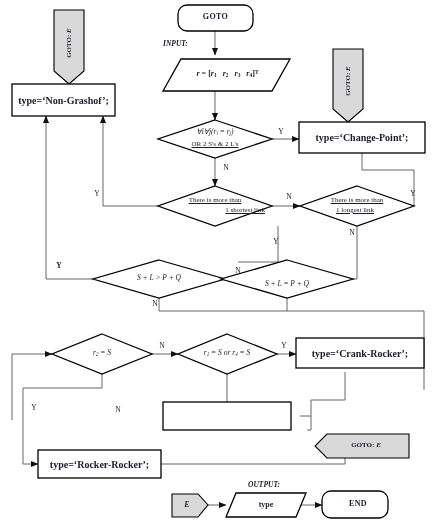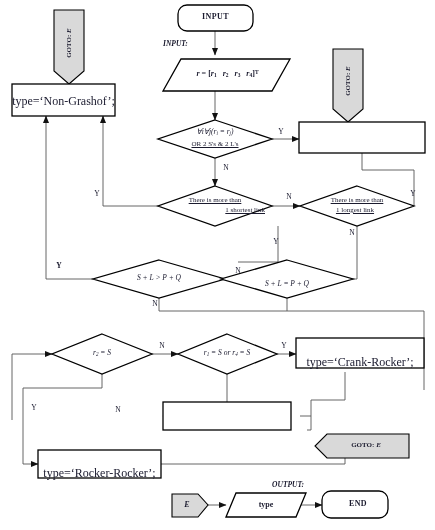--- a/index.html
+++ b/index.html
@@ -25,28 +25,28 @@
     height: 530px;
   }
   .node-label {
     position: absolute;
     text-align: center;
     color: #1a1a2e;
     line-height: 1.15;
     pointer-events: none;
     white-space: nowrap;
   }
-  .lbl-proc   { font-size: 12px; font-weight: normal; }
+  .lbl-proc   { font-size: 10px; font-weight: bold; }
   .lbl-dec    { font-size: 7px; text-decoration: underline; }
   .lbl-dec-it { font-size: 7.5px; font-style: italic; }
   .lbl-term   { font-size: 8px; font-weight: bold; letter-spacing: .4px; }
   .lbl-goto   { font-size: 7px; font-weight: bold; }
   .lbl-conn   { font-size: 8px; font-weight: bold; font-style: italic; }
   .lbl-io     { font-size: 8px; font-weight: bold; }
-  .lbl-cap    { font-size: 7.5px; font-weight: bold; font-style: italic; text-align: right; }
+  .lbl-cap    { font-size: 7.5px; font-weight: bold; font-style: italic; }
   .lbl-yn     { font-size: 7.5px; }
   .lbl-yn-b   { font-size: 7.5px; font-weight: bold; }
   .vert {
     transform-origin: 50% 50%;
   }
   sub { font-size: .68em; vertical-align: -0.22em; }
   sup { font-size: .68em; vertical-align: 0.42em; }
   .it { font-style: italic; }
 </style>
 </head>
@@ -158,38 +158,39 @@
     <polygon points="327,434 409,434 409,458 327,458 315,446" fill="#d9d9d9" stroke="#000" stroke-width="1.1"></polygon>
 
     <polygon points="172,494 198,494 208,505 198,517 172,517" fill="#d9d9d9" stroke="#000" stroke-width="1.1"></polygon>
 
     <polygon points="226,517 236,493 306,493 296,517" fill="#ffffff" stroke="#000" stroke-width="1.3"></polygon>
 
     <rect x="322" y="491" width="66" height="27" rx="9" ry="9" fill="#ffffff" stroke="#000" stroke-width="1.3"></rect>
 
   </svg>
 
-  <div class="node-label lbl-term" style="left:178px; top:12px; width:75px;">INPUT</div>
+  <div class="node-label lbl-term" style="left:178px; top:12px; width:75px;">GOTO</div>
 
   <div class="node-label lbl-cap" style="left:163px; top:40px; width:70px; text-align:left;">INPUT:</div>
 
   <div class="node-label lbl-io" style="left:170px; top:69px; width:115px;">
     <span class="it">r</span> = [<span class="it">r</span><sub>1</sub>&nbsp;&nbsp; <span class="it">r</span><sub>2</sub>&nbsp;&nbsp; <span class="it">r</span><sub>3</sub>&nbsp;&nbsp; <span class="it">r</span><sub>4</sub>]<sup>T</sup>
   </div>
 
   <div class="node-label lbl-goto vert" style="left:40px; top:39px; width:58px; transform:rotate(-90deg);">
     GOTO: <span class="it">E</span>
   </div>
 
   <div class="node-label lbl-goto vert" style="left:319px; top:77px; width:58px; transform:rotate(-90deg);">
     GOTO: <span class="it">E</span>
   </div>
 
   <div class="node-label lbl-proc" style="left:12px; top:95px; width:103px;">type=‘Non-Grashof’;</div>
 
+  <div class="node-label lbl-proc" style="left:299px; top:132px; width:126px;">type=‘Change-Point’;</div>
 
   <div class="node-label lbl-dec-it" style="left:165px; top:128px; width:100px;">
     ∀i∀j(<span class="it">r<sub>i</sub></span> = <span class="it">r<sub>j</sub></span>)
   </div>
   <div class="node-label lbl-dec" style="left:165px; top:140px; width:100px;">OR 2 S's &amp; 2 L's</div>
 
   <div class="node-label lbl-dec" style="left:165px; top:196px; width:100px;">There is more than</div>
   <div class="node-label lbl-dec" style="left:165px; top:206px; width:100px;text-align:right;">1 shortest link</div>
 
   <div class="node-label lbl-dec" style="left:307px; top:196px; width:100px;">There is more than</div>
@@ -200,24 +201,24 @@
   <div class="node-label lbl-dec-it" style="left:237px; top:280px; width:100px;font-style:italic;">S + L = P + Q</div>
 
   <div class="node-label lbl-dec-it" style="left:77px; top:349px; width:50px;">
     <span class="it">r</span><sub>2</sub> = <span class="it">S</span>
   </div>
 
   <div class="node-label lbl-dec-it" style="left:182px; top:349px; width:90px;">
     <span class="it">r</span><sub>1</sub> = <span class="it">S</span> or <span class="it">r</span><sub>4</sub> = <span class="it">S</span>
   </div>
 
-  <div class="node-label lbl-proc" style="left:296px; top:348px; width:128px;margin-top:8px;">type=‘Crank-Rocker’;</div>
-
-
-  <div class="node-label lbl-proc" style="left:38px; top:459px; width:123px;margin-top:8px;">type=‘Rocker-Rocker’;</div>
+  <div class="node-label lbl-proc" style="left:296px; top:348px; width:128px;">type=‘Crank-Rocker’;</div>
+
+
+  <div class="node-label lbl-proc" style="left:38px; top:459px; width:123px;">type=‘Rocker-Rocker’;</div>
 
   <div class="node-label lbl-goto" style="left:327px; top:441px; width:78px;">GOTO: <span class="it">E</span></div>
 
   <div class="node-label lbl-conn" style="left:172px; top:500px; width:30px;">E</div>
 
   <div class="node-label lbl-cap" style="left:224px; top:481px; width:80px;">OUTPUT:</div>
 
   <div class="node-label lbl-io" style="left:231px; top:500px; width:70px;">type</div>
 
   <div class="node-label lbl-term" style="left:322px; top:499px; width:72px;">END</div>

